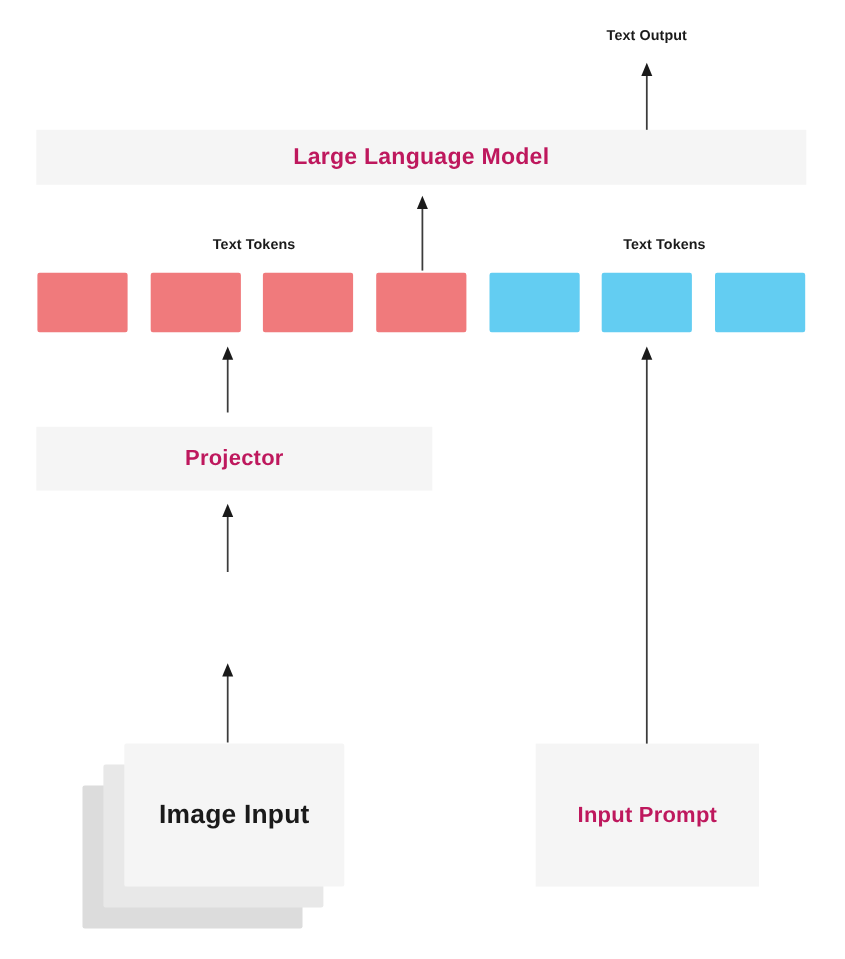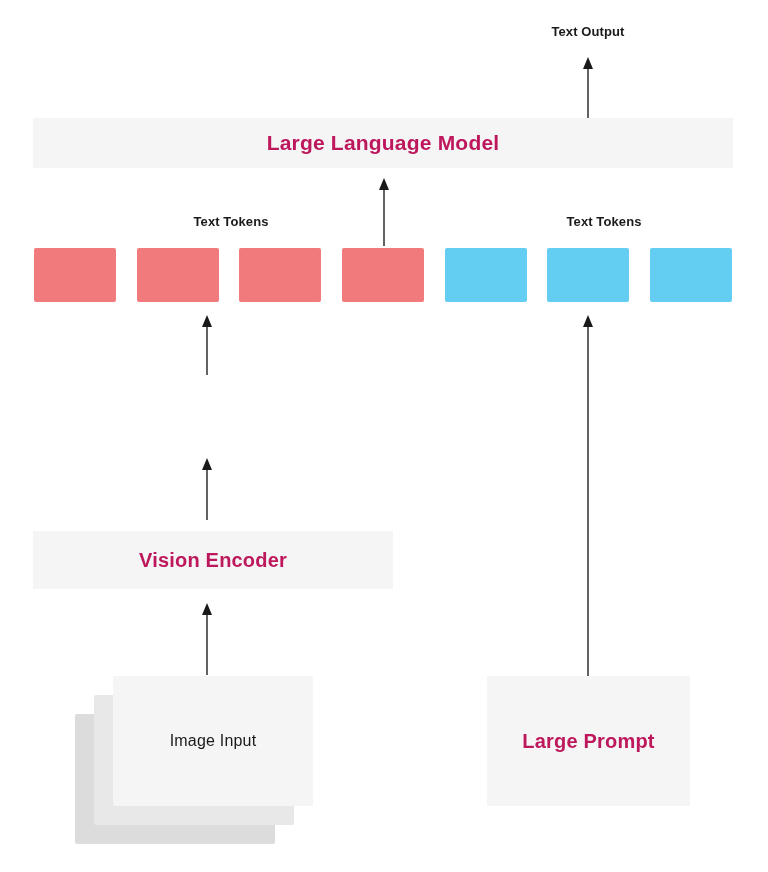--- a/index.html
+++ b/index.html
@@ -62,22 +62,22 @@
   .card {
     position: absolute;
     box-sizing: border-box;
     border-radius: 2px;
   }
   .card.front {
     background: #f5f5f5;
     display: flex;
     align-items: center;
     justify-content: center;
-    font-size: 16px;
-    font-weight: 400;
+    font-size: 24px;
+    font-weight: 700;
     color: #1a1a1a;
     letter-spacing: 0.2px;
   }
   .card.mid   { background: #e8e8e8; }
   .card.back  { background: #dcdcdc; }
 
   
   .arrow { position: absolute; }
   .arrow svg { display: block; overflow: visible; }
 </style>
@@ -123,38 +123,38 @@
     </svg>
   </div>
 
   <div class="arrow" style="left:578px; top:313px;">
     <svg width="20" height="366" viewBox="0 0 20 366">
       <line x1="10" y1="366" x2="10" y2="13" stroke="#3c3c3c" stroke-width="1.6"></line>
       <polygon points="10,2 5,14 15,14" fill="#1a1a1a"></polygon>
     </svg>
   </div>
 
+  <div class="module" style="left: 33px; top: 388px; width: 360px; height: 58px; background: rgb(245, 245, 245);">Projector</div>
 
   <div class="arrow" style="left:197px; top:456px;">
     <svg width="20" height="64" viewBox="0 0 20 64">
       <line x1="10" y1="64" x2="10" y2="13" stroke="#3c3c3c" stroke-width="1.6"></line>
       <polygon points="10,2 5,14 15,14" fill="#1a1a1a"></polygon>
     </svg>
   </div>
 
-  <div class="module" style="left: 33px; top: 531px; width: 360px; height: 58px; background: rgb(245, 245, 245);">Vision Encoder</div>
 
   <div class="arrow" style="left:197px; top:601px;">
     <svg width="20" height="74" viewBox="0 0 20 74">
       <line x1="10" y1="74" x2="10" y2="13" stroke="#3c3c3c" stroke-width="1.6"></line>
       <polygon points="10,2 5,14 15,14" fill="#1a1a1a"></polygon>
     </svg>
   </div>
 
   <div class="card-stack" style="left:0; top:0;">
     <div class="card back" style="left: 75px; top: 714px; width: 200px; height: 130px; background: rgb(220, 220, 220);"></div>
     <div class="card mid" style="left: 94px; top: 695px; width: 200px; height: 130px; background: rgb(232, 232, 232);"></div>
     <div class="card front" style="left: 113px; top: 676px; width: 200px; height: 130px; background: rgb(245, 245, 245);">Image Input</div>
   </div>
 
-  <div class="module" style="left: 487px; top: 676px; width: 203px; height: 130px; background: rgb(245, 245, 245);">Large Prompt</div>
+  <div class="module" style="left: 487px; top: 676px; width: 203px; height: 130px; background: rgb(245, 245, 245);">Input Prompt</div>
 
 </div>
 
 </body></html>

